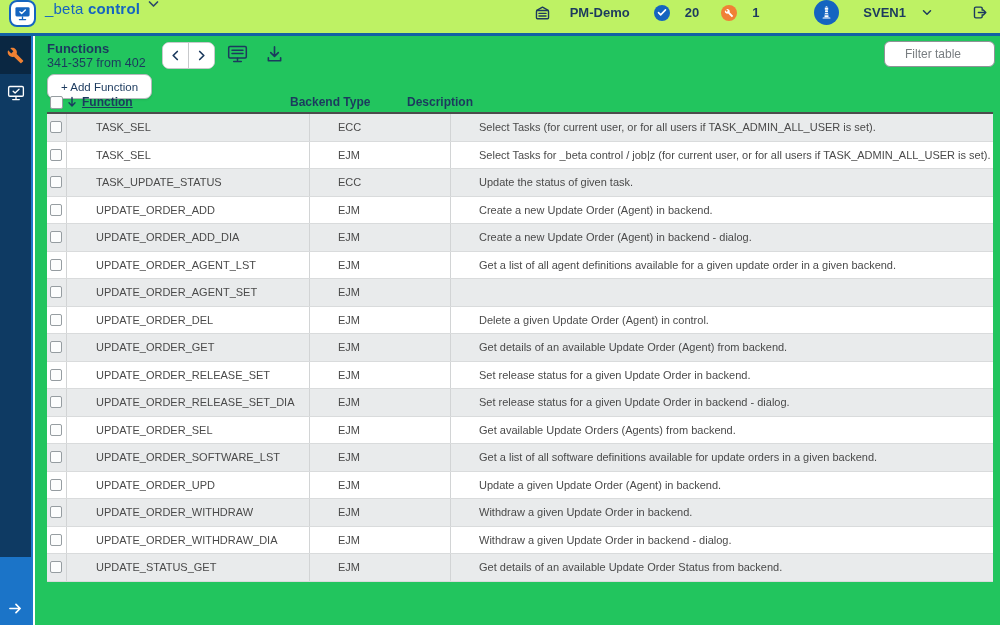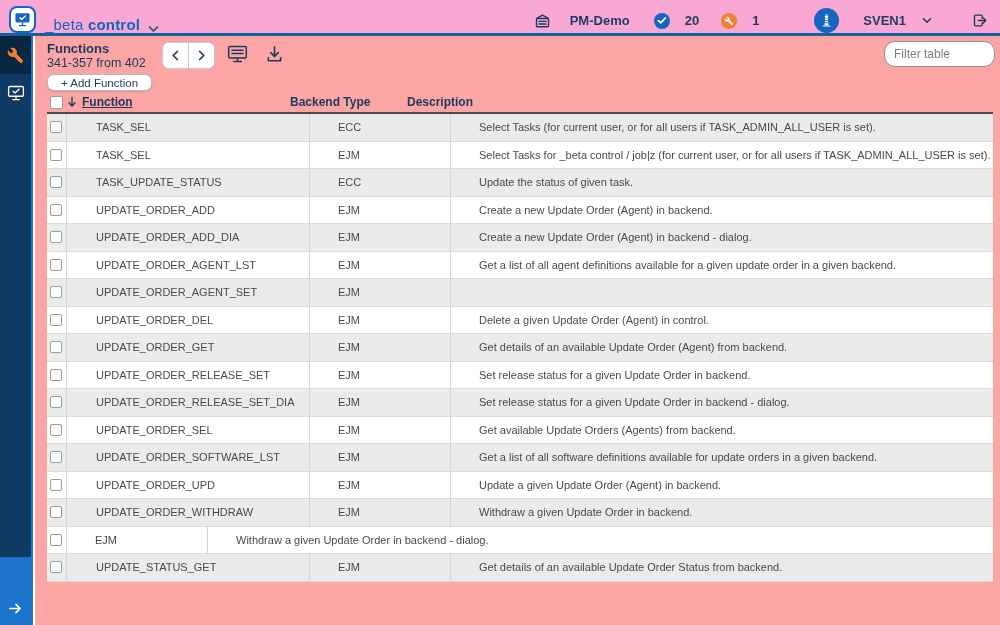--- a/index.html
+++ b/index.html
@@ -5,22 +5,22 @@
   html,body{margin:0;padding:0;}
   body{
     width:1000px;height:625px;position:relative;overflow:hidden;
     background:#ffffff;
     font-family:"Liberation Sans","DejaVu Sans",sans-serif;
     -webkit-font-smoothing:antialiased;
   }
   
   .topbar{
     position:absolute;left:0;top:0;width:1000px;height:36px;
-    background:#f9a8d4;border-bottom:3px solid #1361a5;
-    box-sizing:border-box;display:flex;align-items:flex-end;
+    background:#bef264;border-bottom:3px solid #1361a5;
+    box-sizing:border-box;display:flex;align-items:flex-start;
   }
   .logo-box{
     width:27px;height:27px;border:2px solid #1565c0;border-radius:8px;
     margin-left:9px;display:flex;align-items:center;justify-content:center;
     box-sizing:border-box;background:#fff;
   }
   .brand{margin-left:9px;font-size:15px;color:#1565c0;letter-spacing:.2px;white-space:nowrap;}
   .brand .bold{font-weight:700;}
   .brand-chevron{margin-left:8px;display:flex;align-items:center;}
   .topbar-right{margin-left:auto;display:flex;align-items:center;margin-right:12px;gap:11px;}
@@ -44,40 +44,40 @@
   }
   .sb-tile{width:31px;height:38px;display:flex;align-items:center;justify-content:center;cursor:pointer;}
   .sb-tile.active{background:#0a2742;}
   .sb-bottom{
     position:absolute;bottom:0;left:0;width:31px;height:68px;background:#1b74c8;
     display:flex;align-items:flex-end;justify-content:center;
     padding-bottom:10px;box-sizing:border-box;cursor:pointer;
   }
 
   
-  .content{position:absolute;left:35px;top:36px;width:965px;height:589px;background:#fca5a5;}
+  .content{position:absolute;left:35px;top:36px;width:965px;height:589px;background:#22c55e;}
   .page-title{position:absolute;left:12px;top:5px;font-size:13px;font-weight:700;color:#1c3a5e;}
   .page-range{position:absolute;left:12px;top:20px;font-size:12.5px;color:#1c3a5e;}
   .pager{
     position:absolute;left:127px;top:6px;height:27px;display:flex;
     border:1px solid #c7c9cb;border-radius:7px;overflow:hidden;box-sizing:border-box;background:#fff;
   }
   .pager-btn{width:25px;display:flex;align-items:center;justify-content:center;background:#fff;cursor:pointer;}
   .pager-btn:first-child{border-right:1px solid #c7c9cb;}
   .icon-btn{position:absolute;top:9px;cursor:pointer;display:flex;align-items:center;justify-content:center;}
   .icon-btn.monitor{left:192px;}
   .icon-btn.download{left:231px;}
   .filter-input{
     position:absolute;left:849px;top:5px;width:111px;height:26px;
-    border:1px solid #8f9396;border-radius:11px;box-sizing:border-box;
-    font-size:12px;padding:0 9px;color:#333;font-family:inherit;outline:none;
+    border:1px solid #8f9396;border-radius:6px;box-sizing:border-box;
+    font-size:12px;padding:0 20px;color:#333;font-family:inherit;outline:none;
   }
   .filter-input::placeholder{color:#787d81;}
   .add-btn{
-    position:absolute;left:12px;top:38px;height:17px;padding:0 13px;
+    position:absolute;left:12px;top:38px;height:25px;padding:0 13px;
     border:1px solid #b5b9bc;border-radius:7px;background:#fff;
     font-size:11.5px;color:#1c3a5e;font-family:inherit;cursor:pointer;
     box-shadow:0 1px 2px rgba(0,0,0,.10);
   }
 
   
   .table{position:absolute;left:12px;top:56px;width:946px;}
   .thead{
     display:flex;align-items:center;height:22px;
     border-bottom:2px solid #4c4c4c;
@@ -393,20 +393,21 @@
     </div>
     <div class="td-fn">UPDATE_ORDER_WITHDRAW</div>
     <div class="td-bt">EJM</div>
     <div class="td-desc">Withdraw a given Update Order in backend.</div>
   </div>
 
   <div class="tr">
     <div class="td-cb">
       <span class="cbx"></span>
     </div>
+    <div class="td-fn">UPDATE_ORDER_WITHDRAW_DIA</div>
     <div class="td-bt">EJM</div>
     <div class="td-desc">Withdraw a given Update Order in backend - dialog.</div>
   </div>
 
   <div class="tr">
     <div class="td-cb">
       <span class="cbx"></span>
     </div>
     <div class="td-fn">UPDATE_STATUS_GET</div>
     <div class="td-bt">EJM</div>

